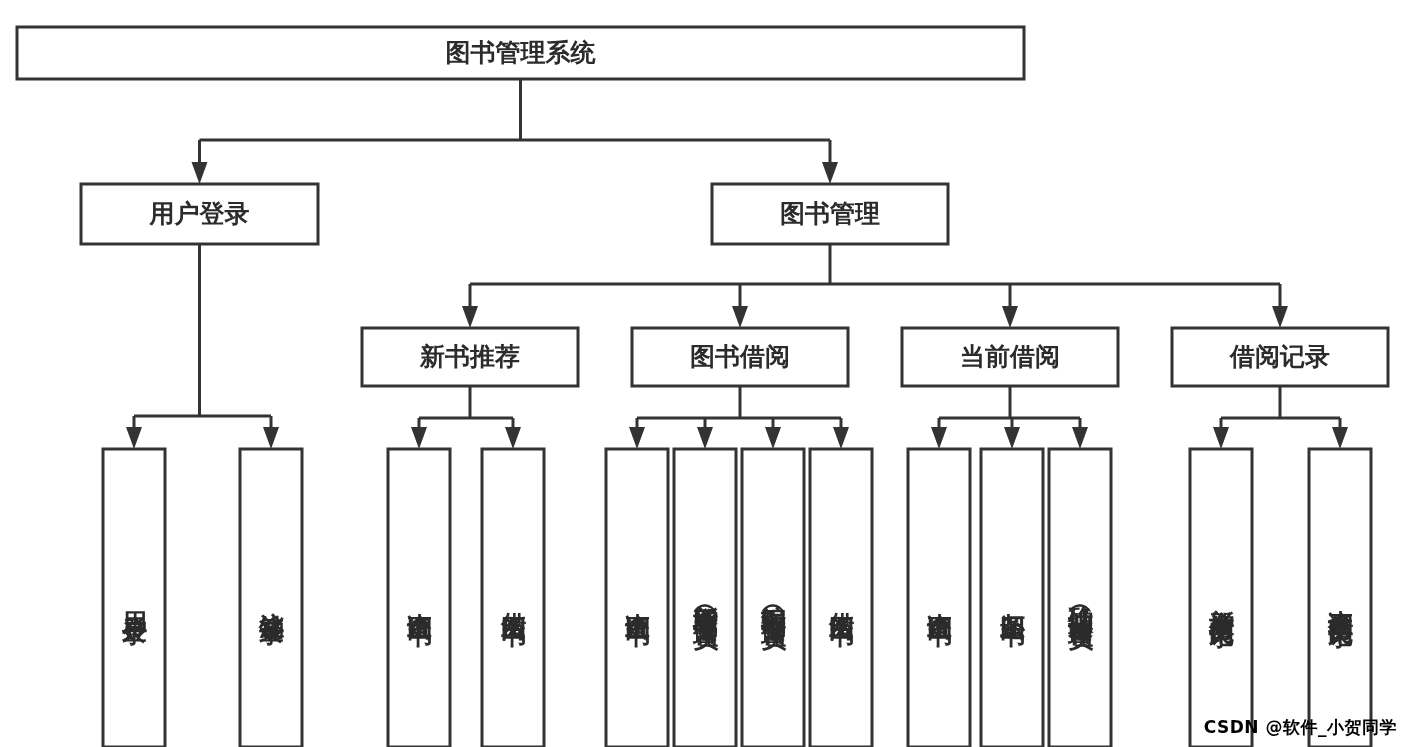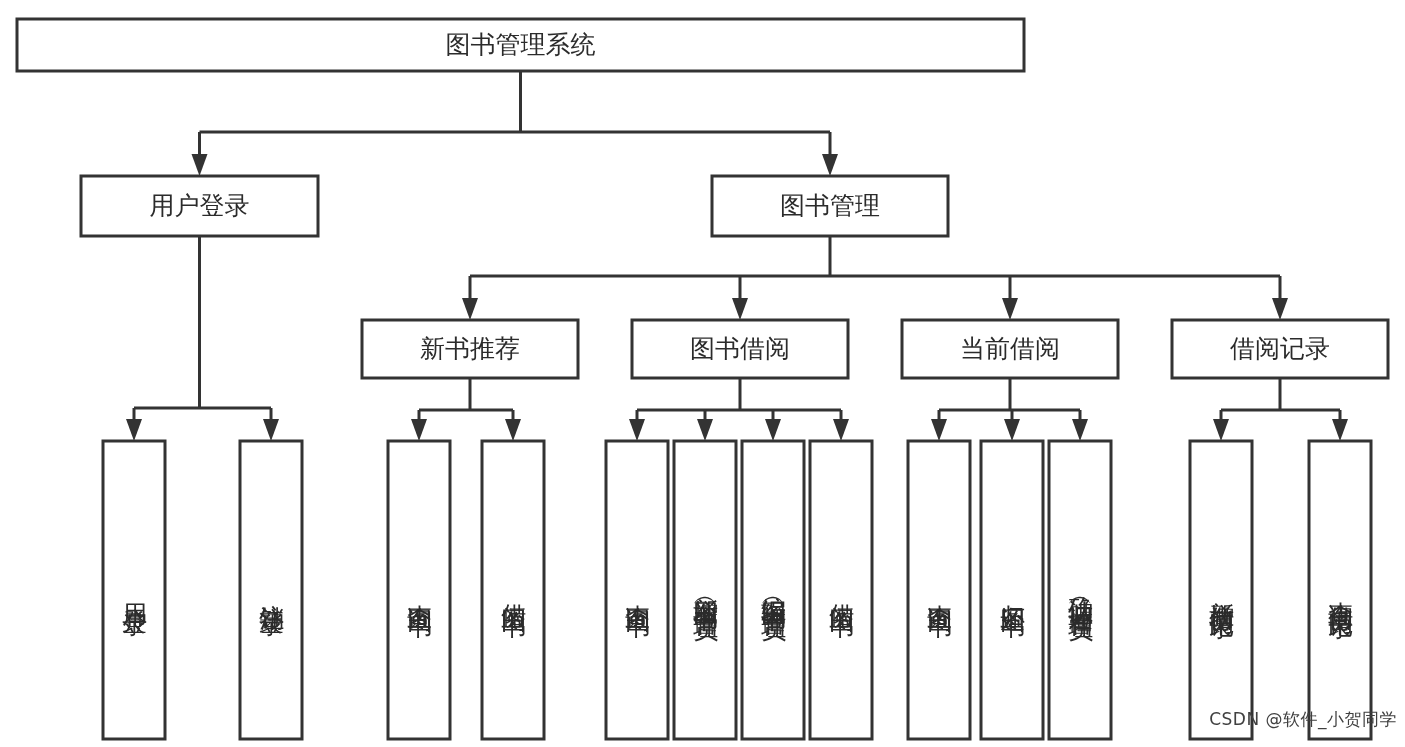--- a/index.html
+++ b/index.html
@@ -11,23 +11,24 @@
   body {
     width: 1405px;
     height: 747px;
     position: relative;
     overflow: hidden;
     font-family: "DejaVu Sans", "Liberation Sans", sans-serif;
   }
   #diagram-root {
     position: absolute;
     left: 0;
-    top: 4px;
+    top: 12px;
     width: 1405px;
     height: 733px;
+    font-weight: bold;
   }
   svg.flow {
     display: block;
     width: 1405px;
     height: 747px;
   }
   .node-box {
     fill: #ffffff;
     stroke: #333333;
     stroke-width: 3;
@@ -64,21 +65,21 @@
     color: #2b2b2b;
     white-space: nowrap;
     text-align: center;
   }
   #watermark {
     position: absolute;
     right: 8px;
     bottom: 6px;
     font-family: "DejaVu Sans", "Liberation Sans", sans-serif;
     font-size: 17px;
-    color: #404040;
+    color: #000000;
     letter-spacing: 0.5px;
     white-space: nowrap;
     pointer-events: none;
   }
 </style>
 </head>
 <body>
 
 <div id="diagram-root">
   <svg class="flow" viewBox="0 0 1405 747" xmlns="http://www.w3.org/2000/svg">

